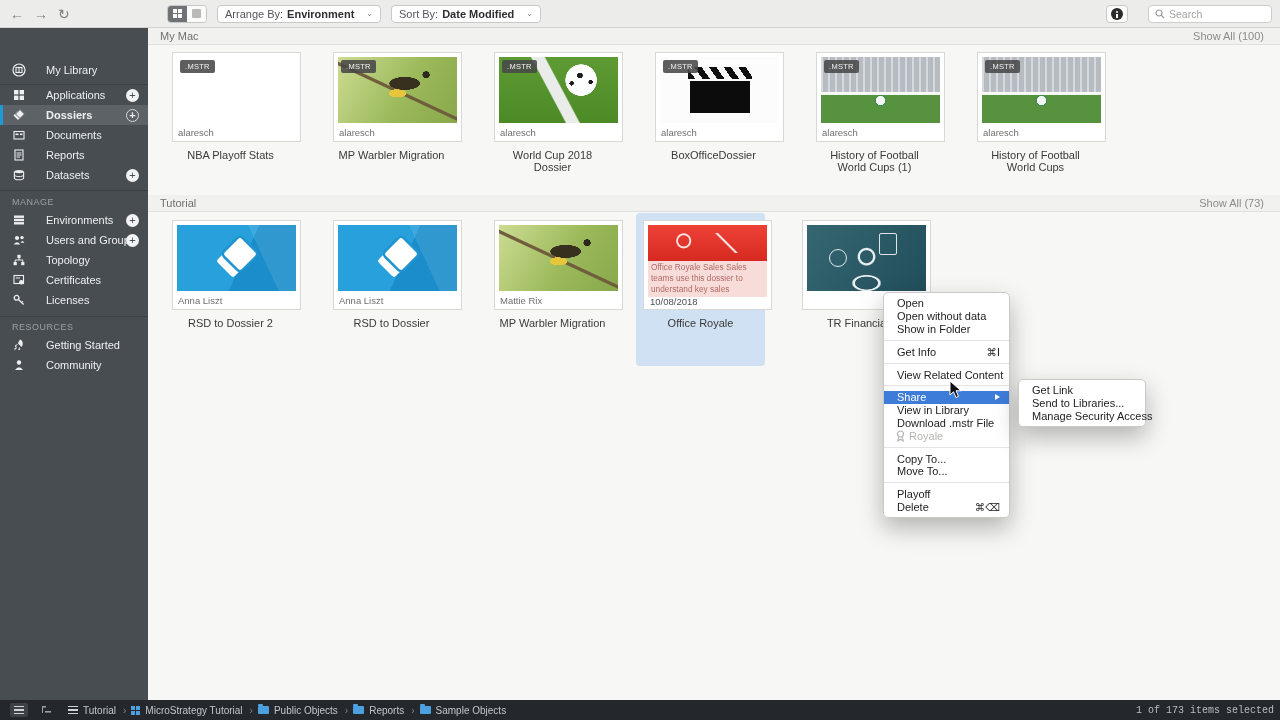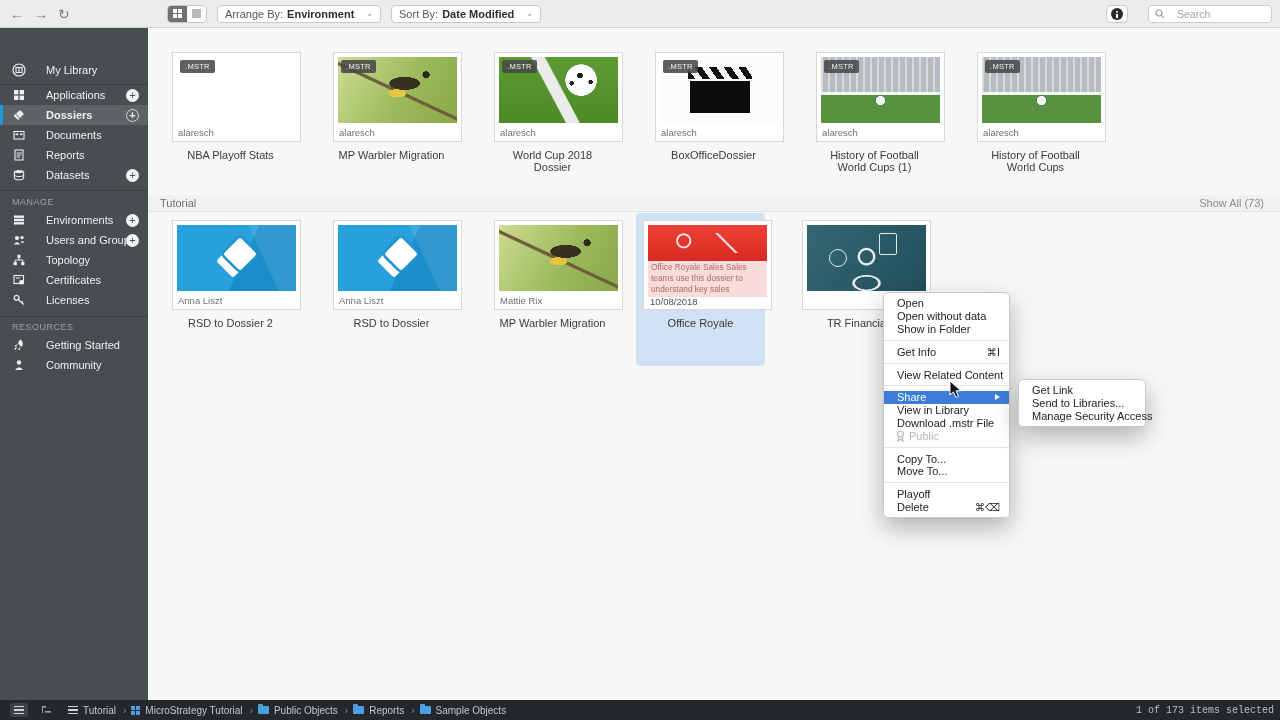--- a/index.html
+++ b/index.html
@@ -18,21 +18,21 @@
                linear-gradient(#fff,#fff) 0 5px/4px 4px no-repeat, linear-gradient(#fff,#fff) 5px 5px/4px 4px no-repeat; }
   .ic-square { width:9px; height:9px; background:#b9b9b7; border-radius:1px; }
   .dropdown { margin-left:10px; height:18px; background:#fff; border:1px solid #c8c8c6; border-radius:4px; display:flex; align-items:center; padding:0 7px; font-size:11px; color:#3c3c3a; gap:4px; }
   .dd-label { color:#55555a;text-align:right; }
   .dd-value { font-weight:700; color:#2e2e30; }
   .dd-chevron { color:#8a8a88; font-size:8px; margin-left:8px; }
   .info-btn { position:absolute; right:152px; top:5px; width:22px; height:18px; border:1px solid #c9c9c7; border-radius:4px; background:#fbfbf9; display:flex; align-items:center; justify-content:center; }
   .info-circle { width:12px; height:12px; border-radius:50%; background:#2b2b2b; position:relative; }
   .info-circle::before { content:""; position:absolute; left:5px; top:2.5px; width:2px; height:2px; background:#fff; border-radius:50%; }
   .info-circle::after  { content:""; position:absolute; left:5px; top:5.5px; width:2px; height:4px; background:#fff; }
-  .searchbox { position:absolute; right:8px; top:5px; width:124px; height:18px; background:#fff; border:1px solid #cdcdcb; border-radius:4px; display:flex; align-items:center; padding:0 6px; gap:12px; }
+  .searchbox { position:absolute; right:8px; top:5px; width:124px; height:18px; background:#fff; border:1px solid #cdcdcb; border-radius:4px; display:flex; align-items:center; padding:0 6px; gap:4px; }
   .searchbox svg { flex:none; }
   .searchbox input { border:none; outline:none; width:100%; font-size:10.5px; color:#444; background:transparent; font-family:inherit; }
   .searchbox input::placeholder { color:#a2a2a0; }
 
   
   .sidebar { position:absolute; left:0; top:28px; width:148px; height:672px; background:#484d52; }
   .side-row { position:absolute; left:0; width:148px; height:20px; display:flex; align-items:center; padding-left:12px; gap:20px; color:#eef0f2; font-size:11px; }
   .side-row svg { flex:none; }
   .side-row.selected { background:#5d6267;font-weight:bold; }
   .side-row.selected::before { content:""; position:absolute; left:0; top:0; width:3px; height:20px; background:#1e9ad6; }
@@ -303,20 +303,24 @@
     <div class="side-row" style="top:327px">
       <svg width="14" height="14" viewBox="0 0 14 14">
           <circle cx="7" cy="4.5" r="2.2" fill="#eceef0"></circle>
           <path d="M3 12 q4-5.5 8 0 z" fill="#eceef0"></path>
         </svg>
       <span>Community</span>
     </div>
   </div>
 
   <div class="main">
+    <div class="sec-head" style="top:0">
+      <span class="sec-title">My Mac</span>
+      <span class="sec-showall">Show All (100)</span>
+    </div>
     <div class="cards-row" style="top:24px">
 
         <div class="card-col">
           <div class="card-box">
             <div class="thumb t-blank"></div>
             <span class="badge">.MSTR</span>
 
             <span class="owner">alaresch</span>
             <span class="card-date"></span>
           </div>
@@ -519,21 +523,21 @@
 
       </div>
 
       <div class="mi dis">
         <span class="mi-ic show">
           <svg width="11" height="12" viewBox="0 0 11 12">
             <circle cx="5.5" cy="4" r="3" fill="none" stroke="currentColor" stroke-width="1.2"></circle>
             <path d="M3.8 6.5 L2.8 11 L5.5 9.2 L8.2 11 L7.2 6.5" fill="none" stroke="currentColor" stroke-width="1.1"></path>
           </svg>
         </span>
-        <span class="mi-label">Public</span>
+        <span class="mi-label">Royale</span>
         <span class="mi-short"></span>
 
       </div>
 
       <div class="mi divider">
         
         
         
         
       </div>

